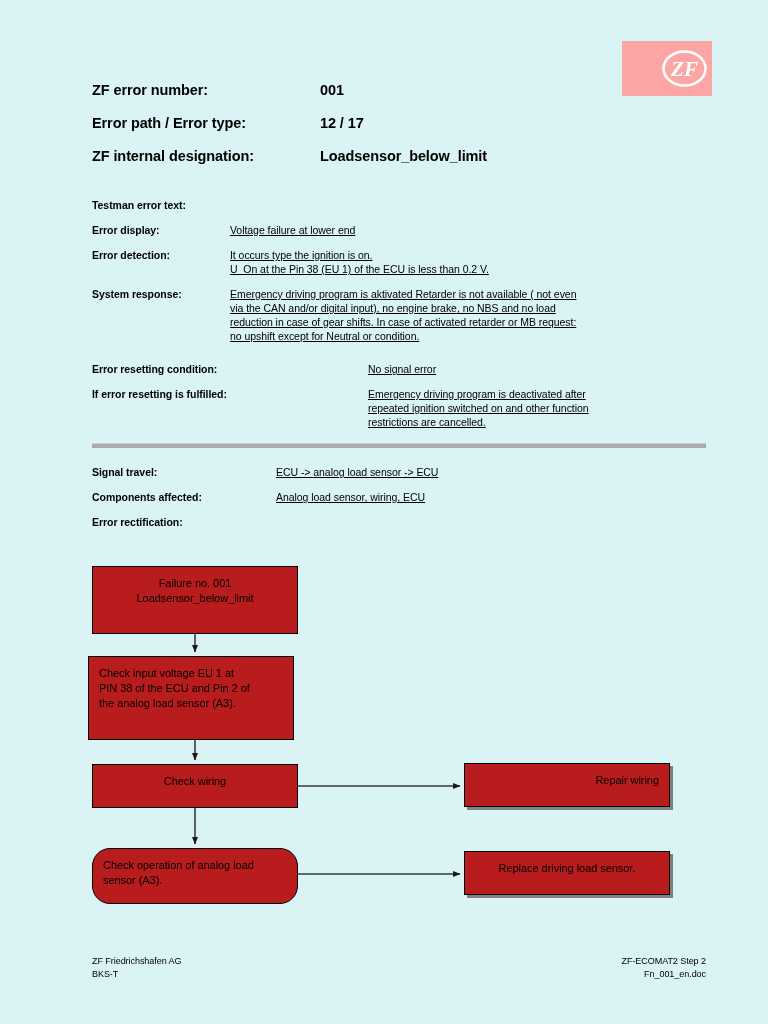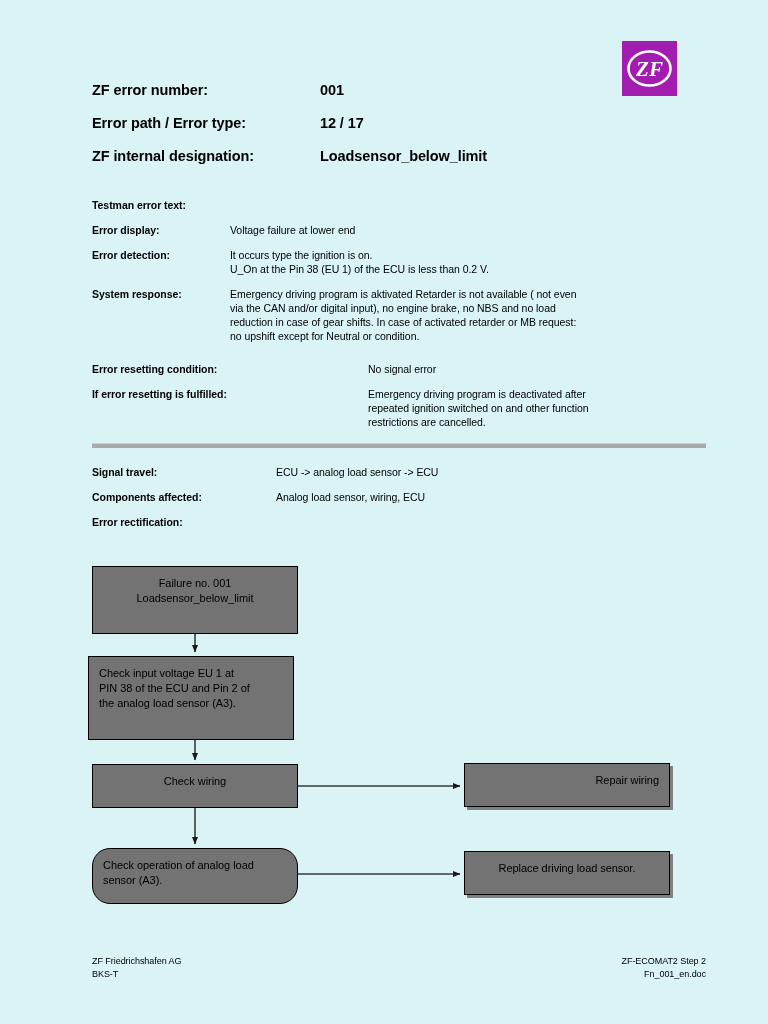--- a/index.html
+++ b/index.html
@@ -23,24 +23,25 @@
     height: 1024px;
   }
 
   
   .logo {
     position: absolute;
     left: 622px;
     top: 41px;
     width: 55px;
     height: 55px;
-    background: #a21caf;
+    background: #fca5a5;
     display: flex;
     align-items: center;
     justify-content: center;
+    padding-left: 35px;
   }
   .logo svg { display: block; }
 
   
   .header-block {
     position: absolute;
     left: 92px;
     top: 82px;
     width: 600px;
   }
@@ -81,21 +82,21 @@
     width: 138px;
     line-height: 14px;
     letter-spacing: -0.05px;
   }
   .det-value {
     font-size: 10.5px;
     line-height: 14px;
     flex: 1 1 auto;
     letter-spacing: -0.05px;
   }
-  .det-value .ln { display: block; }
+  .det-value .ln { display: block; text-decoration: underline; }
 
   
   .det-row.wide .det-label { flex: 0 0 276px; width: 276px; }
   .det-row.wide .det-value { max-width: 300px; }
 
   .spacer-lg { height: 8px; }
 
   
   .divider {
     position: absolute;
@@ -120,21 +121,21 @@
   .flow {
     position: absolute;
     left: 0;
     top: 0;
     width: 768px;
     height: 1024px;
     pointer-events: none;
   }
   .node {
     position: absolute;
-    background: #737373;
+    background: #b91c1c;
     border: 1.5px solid #000000;
     box-sizing: border-box;
     font-size: 11px;
     line-height: 15px;
     padding: 9px 10px 0 10px;
     letter-spacing: -0.05px;
   }
   .node.shadow {
     box-shadow: 3px 3px 0 0 #808080;
   }

